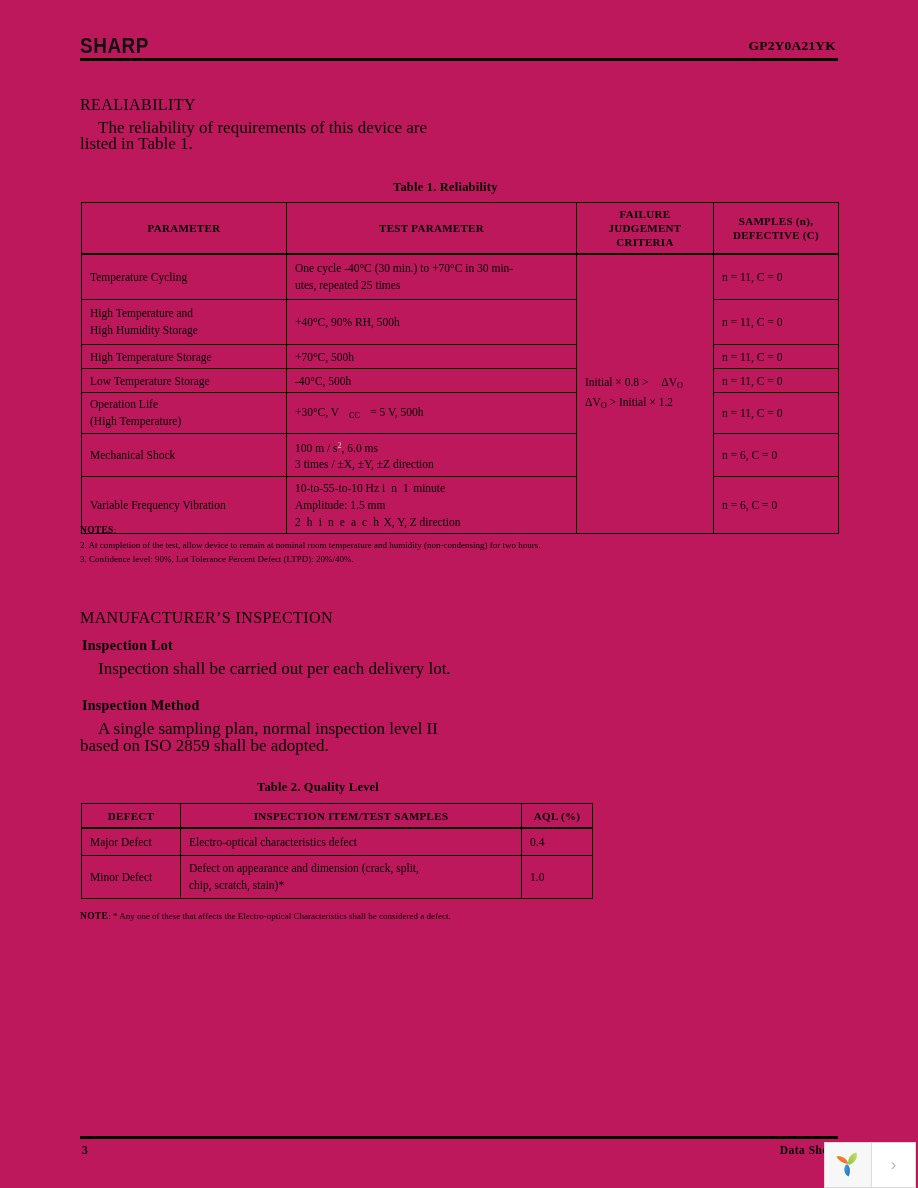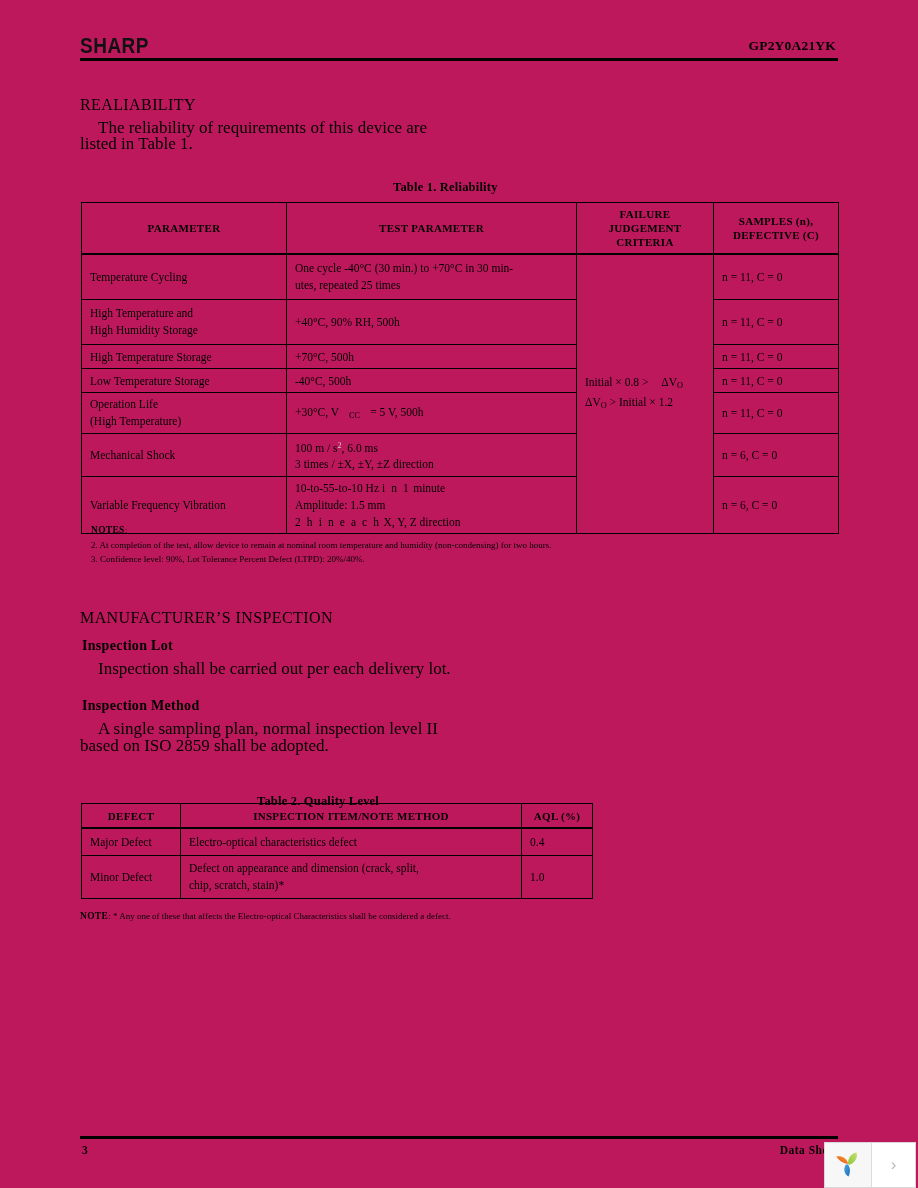--- a/index.html
+++ b/index.html
@@ -298,47 +298,47 @@
         <div>
           <span class="spaced">2 h  i n  e a c h</span>
           <span>X, Y, Z direction</span>
         </div>
       </td>
       <td class="cell-c">n = 6, C = 0</td>
     </tr>
   </tbody>
     </table>
 
-  <div class="notes" style="left:91px; top:523px;">
+  <div class="notes" style="left:80px; top:523px;">
     <div><b>NOTES</b>:</div>
     <div>2. At completion of the test, allow device to remain at nominal room temperature and humidity (non-condensing) for two hours.</div>
     <div>3. Confidence level: 90%, Lot Tolerance Percent Defect (LTPD): 20%/40%.</div>
   </div>
 
   <div class="sec-title" style="left:80px; top:609px;">MANUFACTURER’S INSPECTION</div>
 
   <div class="sub-title" style="left:82px; top:638px;">Inspection Lot</div>
   <div class="para" style="left:98px; top:659px;">Inspection shall be carried out per each delivery lot.</div>
 
   <div class="sub-title" style="left:82px; top:698px;">Inspection Method</div>
   <div class="para" style="left:98px; top:719px;">A single sampling plan, normal inspection level II</div>
   <div class="para" style="left:80px; top:736px;">based on ISO 2859 shall be adopted.</div>
 
-  <div class="tbl-caption" style="left:257px; top:780px;margin-top:14px;">Table 2. Quality Level</div>
+  <div class="tbl-caption" style="left:257px; top:780px;">Table 2. Quality Level</div>
 
   <table class="tbl" style="left:81px; top:803px; width:511px;">
     <colgroup>
       <col style="width:99px">
       <col style="width:341px">
       <col style="width:71px">
     </colgroup>
     <tbody>
         <tr class="t1-head">
       <th style="height:23px;">DEFECT</th>
-      <th>INSPECTION ITEM/NOTE METHOD</th>
+      <th>INSPECTION ITEM/TEST SAMPLES</th>
       <th>AQL (%)</th>
     </tr>
     <tr>
       <td class="ovf" style="height:26px;"><span>Major Defect</span></td>
       <td>Electro-optical characteristics defect</td>
       <td class="cell-c">0.4</td>
     </tr>
     <tr>
       <td style="height:42px;">Minor Defect</td>
       <td class="cell-lines">

